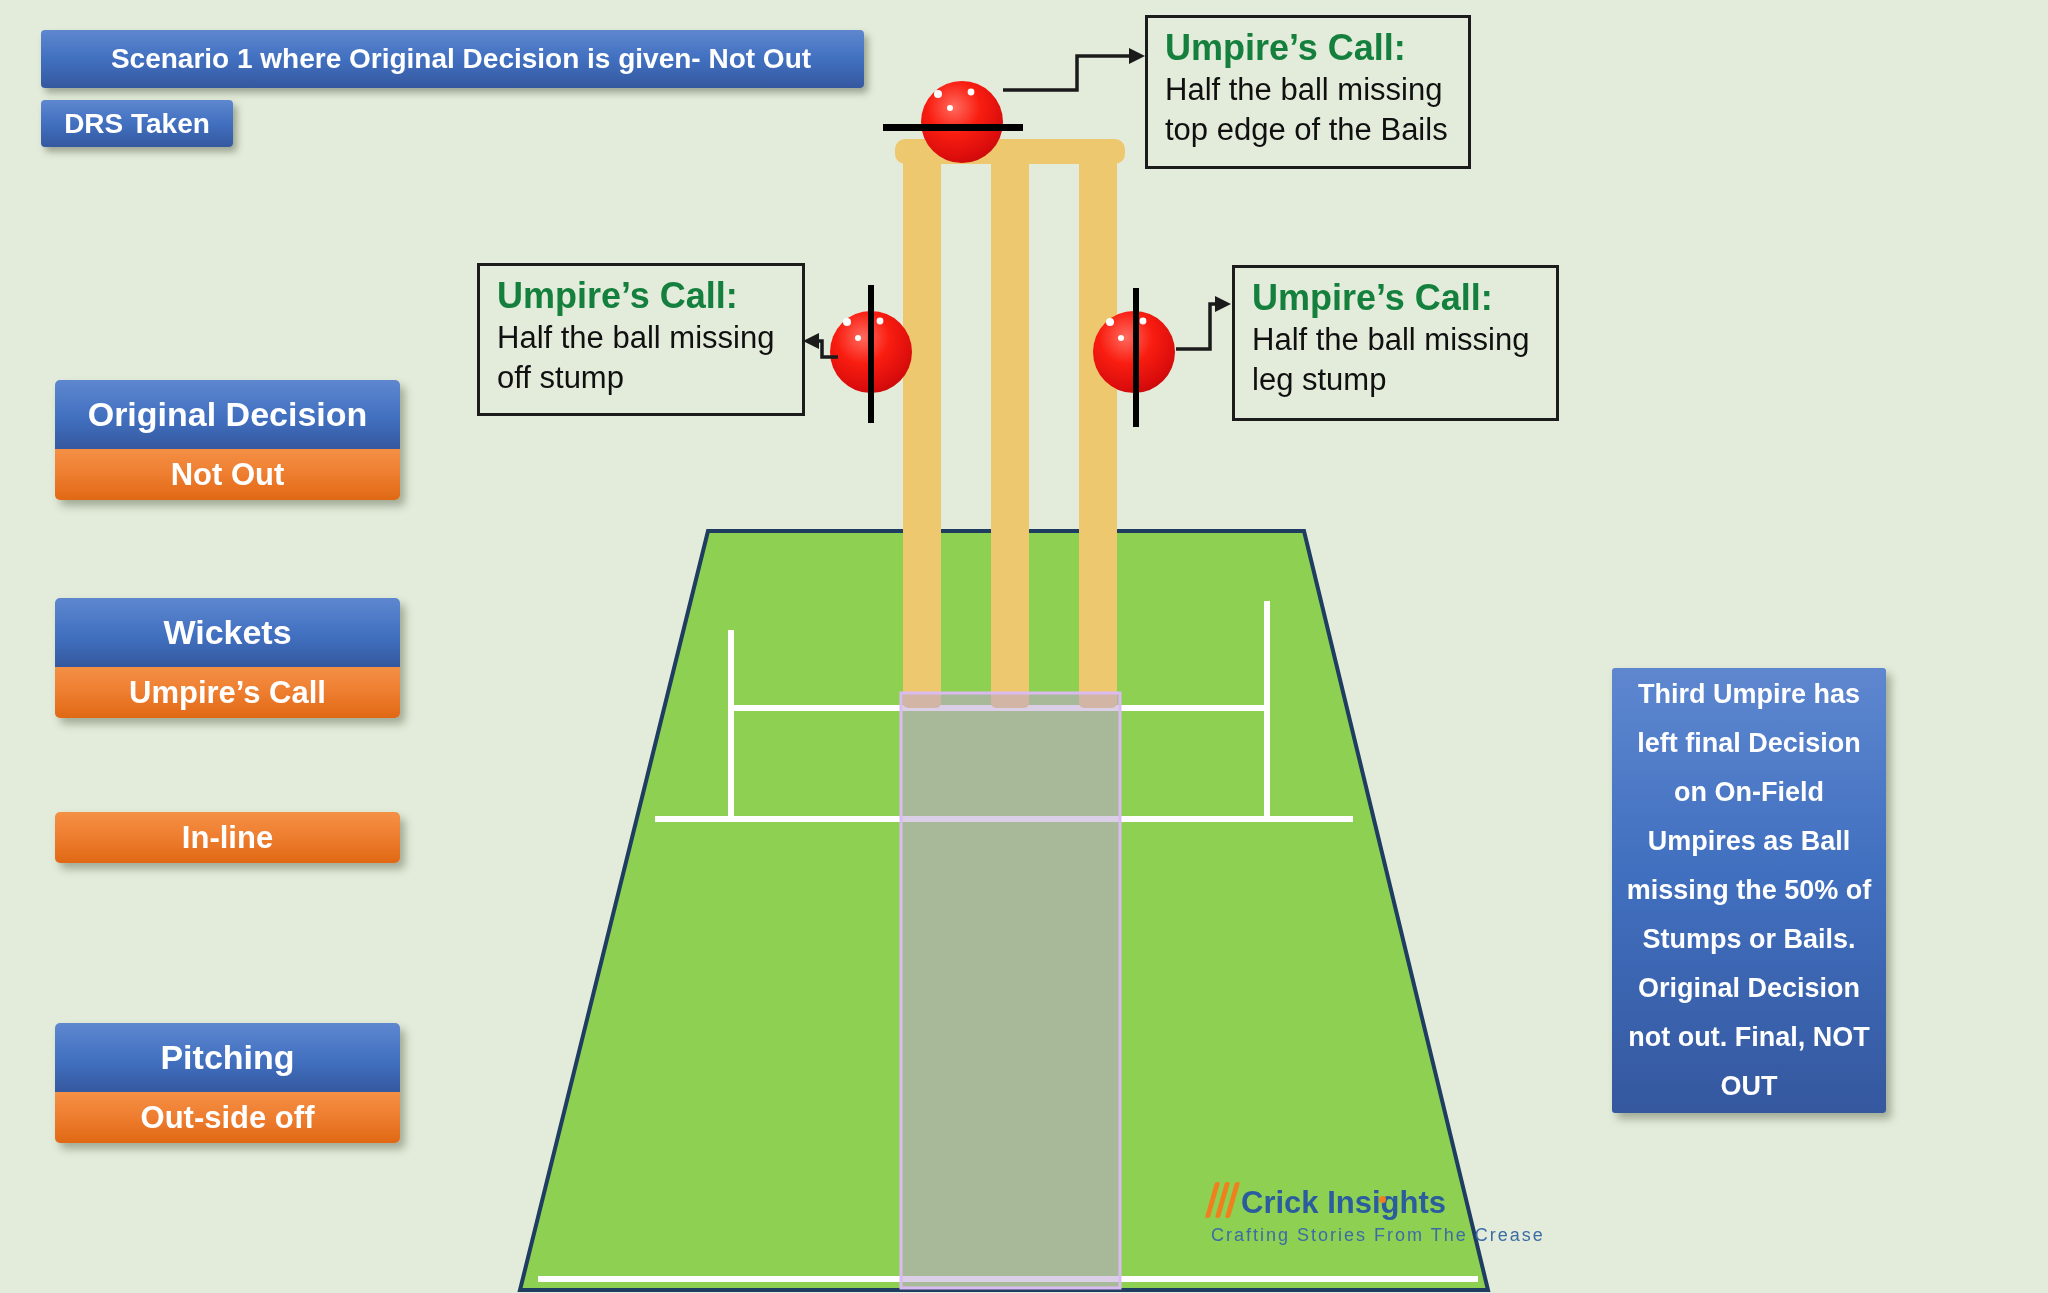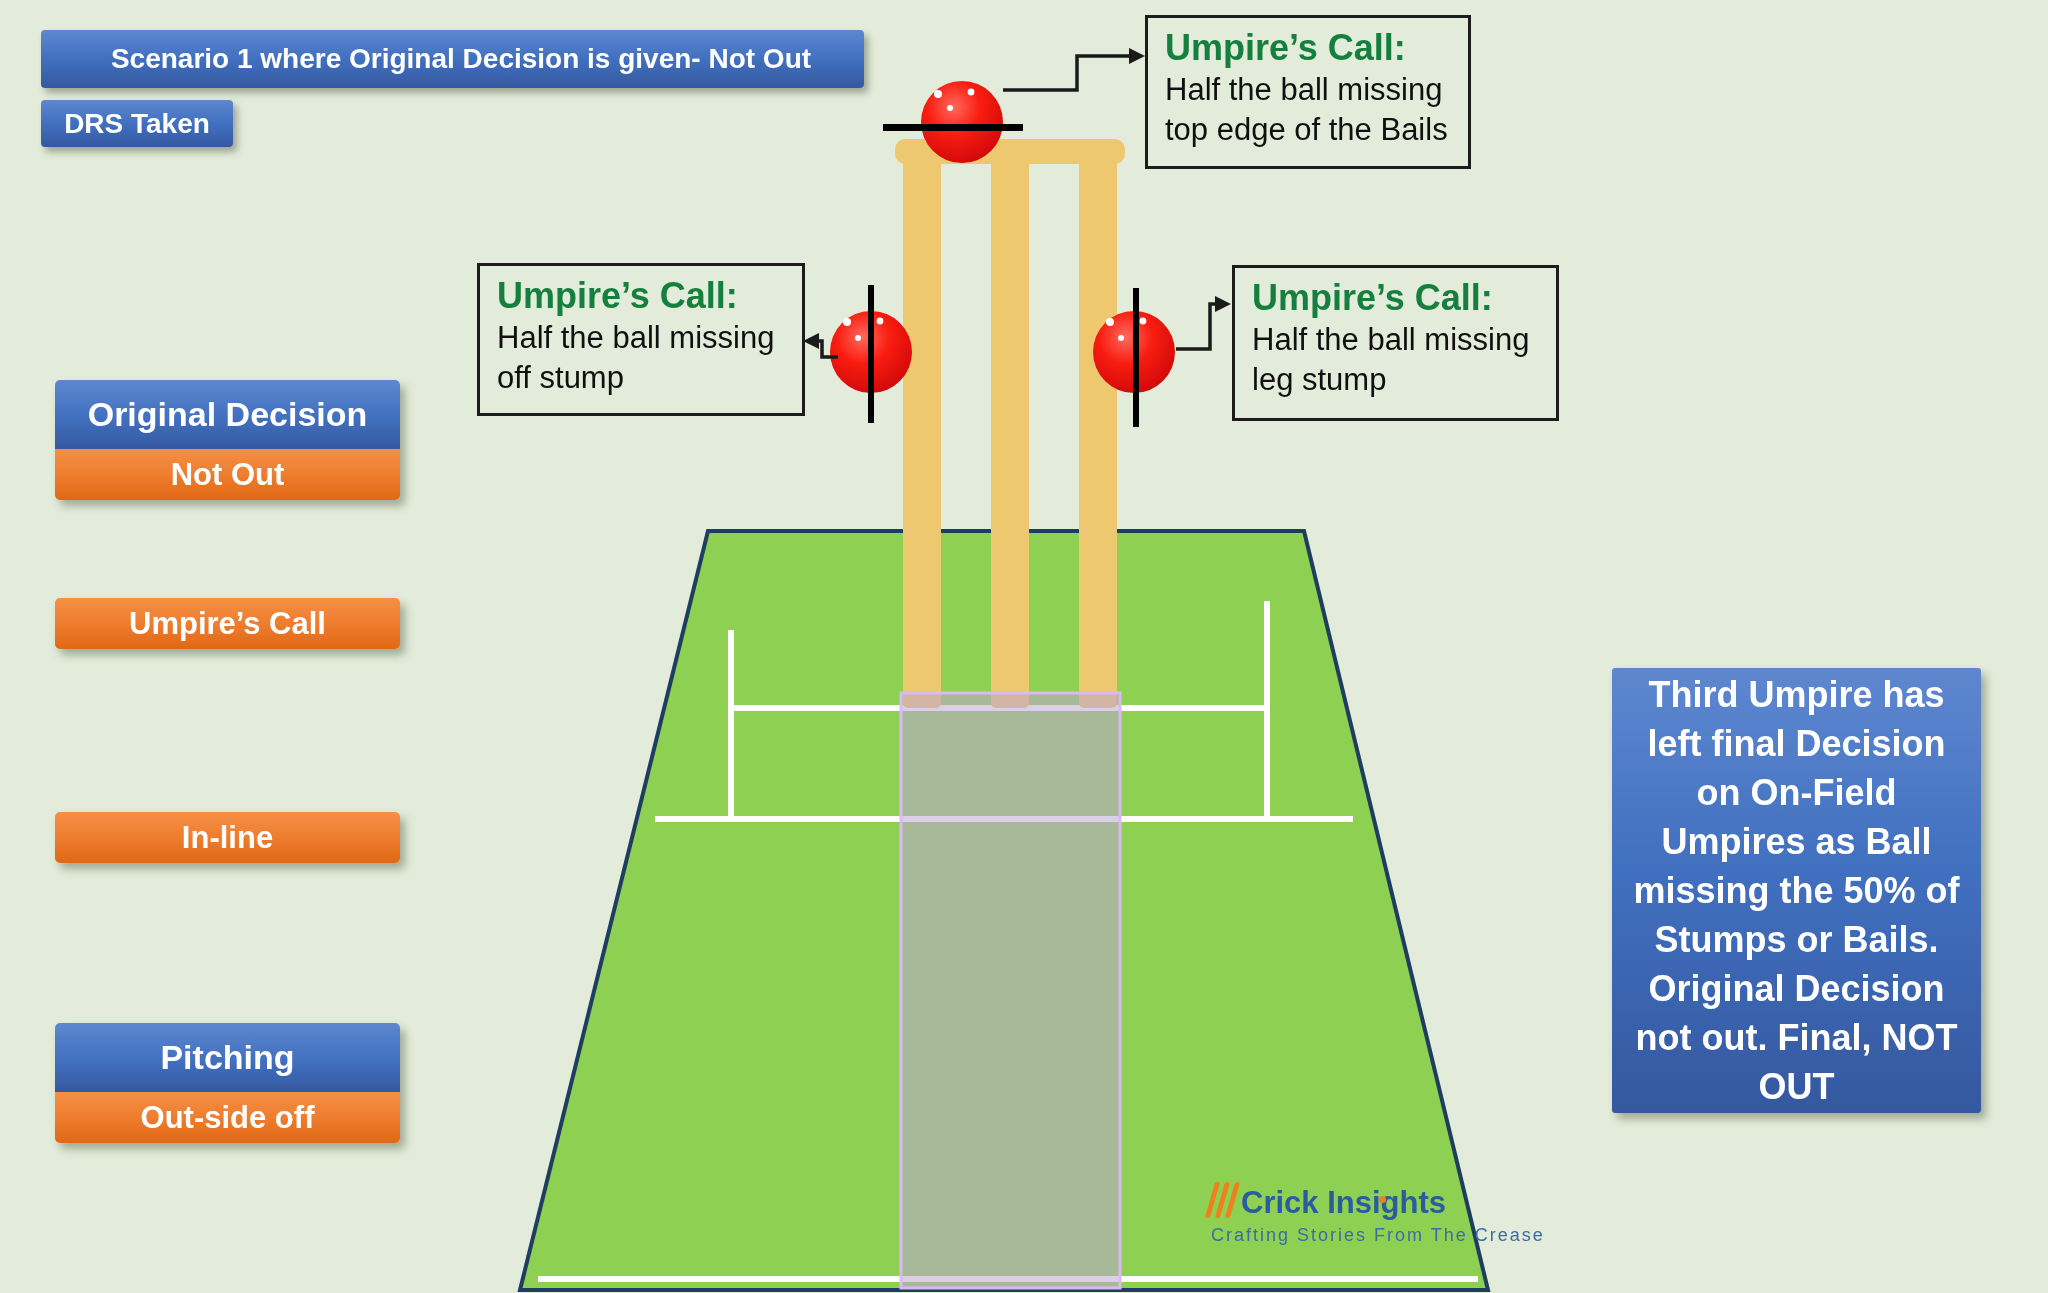--- a/index.html
+++ b/index.html
@@ -39,23 +39,23 @@
 
   
   .callout{border:3px solid var(--ink);background:var(--bg);padding:8px 17px;box-sizing:border-box;}
   .callout .t{font-weight:bold;font-size:36px;line-height:1.22;color:#15803d;}
   .callout .b{font-size:31px;line-height:1.28;color:#101010;white-space:pre-line;}
   .co-bails{left:1145px;top:15px;width:326px;height:154px;}
   .co-off{left:477px;top:263px;width:328px;height:153px;}
   .co-leg{left:1232px;top:265px;width:327px;height:156px;}
 
   
-  .verdict{left:1612px;top:668px;width:369px;height:445px;border-radius:3px;
+  .verdict{left:1612px;top:668px;width:274px;height:445px;border-radius:3px;
     background:linear-gradient(180deg,var(--blue-hi) 0%,var(--blue) 45%,var(--blue-lo) 100%);
-    color:var(--white);font-weight:bold;font-size:36px;line-height:49px;text-align:center;
+    color:var(--white);font-weight:bold;font-size:27px;line-height:49px;text-align:center;
     white-space:pre-line;display:flex;align-items:center;justify-content:center;
     box-shadow:5px 6px 9px rgba(70,80,55,.42);padding:0 6px;box-sizing:border-box;}
 
   
   .logo{left:1210px;top:1182px;width:280px;}
   .logo-row{display:flex;align-items:flex-end;}
   .logo-slashes{display:flex;gap:5px;margin-right:6px;padding-bottom:3px;}
   .logo-slashes i{display:block;width:5px;height:36px;background:var(--logo-orange);
     transform:skewX(-16deg);border-radius:2px;}
   .logo-name{color:var(--logo-blue);font-weight:bold;font-size:31px;letter-spacing:0px;}
@@ -128,20 +128,21 @@
   </svg>
 
   <div class="txt banner">Scenario 1 where Original Decision is given- Not Out</div>
   <div class="txt drs">DRS Taken</div>
 
   <div class="txt card c1">
     <div class="top">Original Decision</div>
     <div class="bot">Not Out</div>
   </div>
   <div class="txt card c2">
+    <div class="top">Wickets</div>
     <div class="bot">Umpire’s Call</div>
   </div>
   <div class="txt card c3">
     <div class="bot">In-line</div>
   </div>
   <div class="txt card c4">
     <div class="top">Pitching</div>
     <div class="bot">Out-side off</div>
   </div>
 

